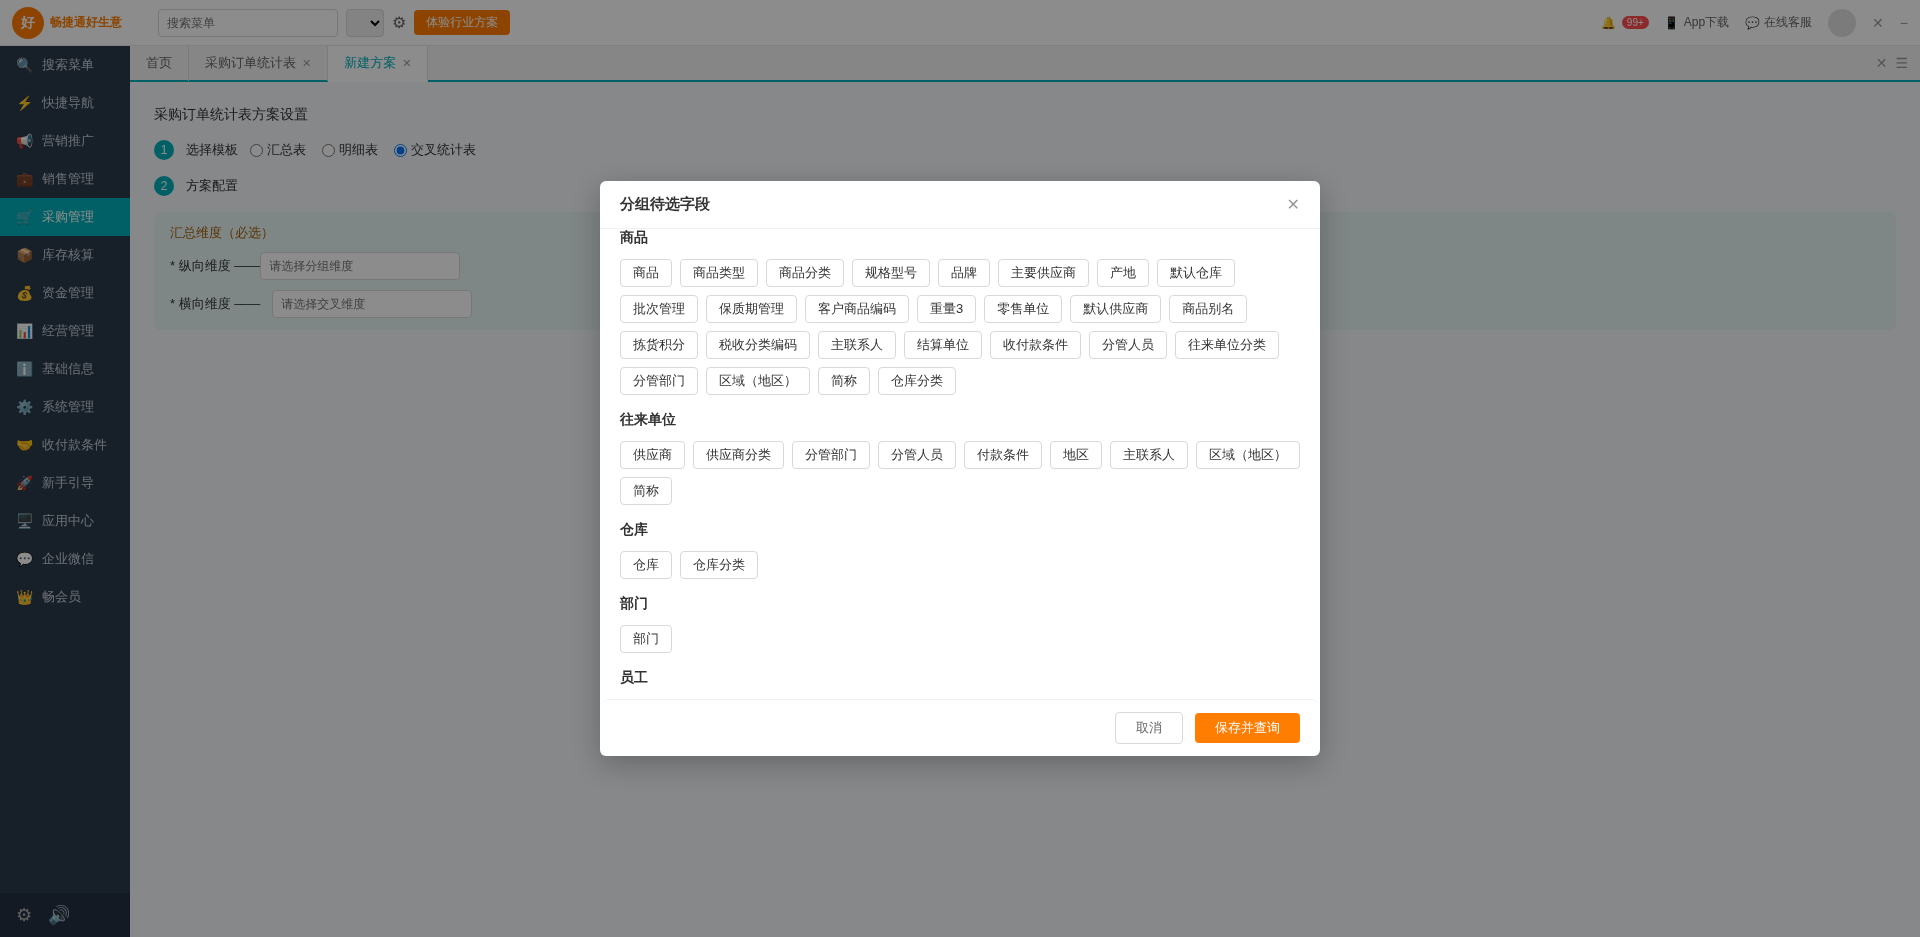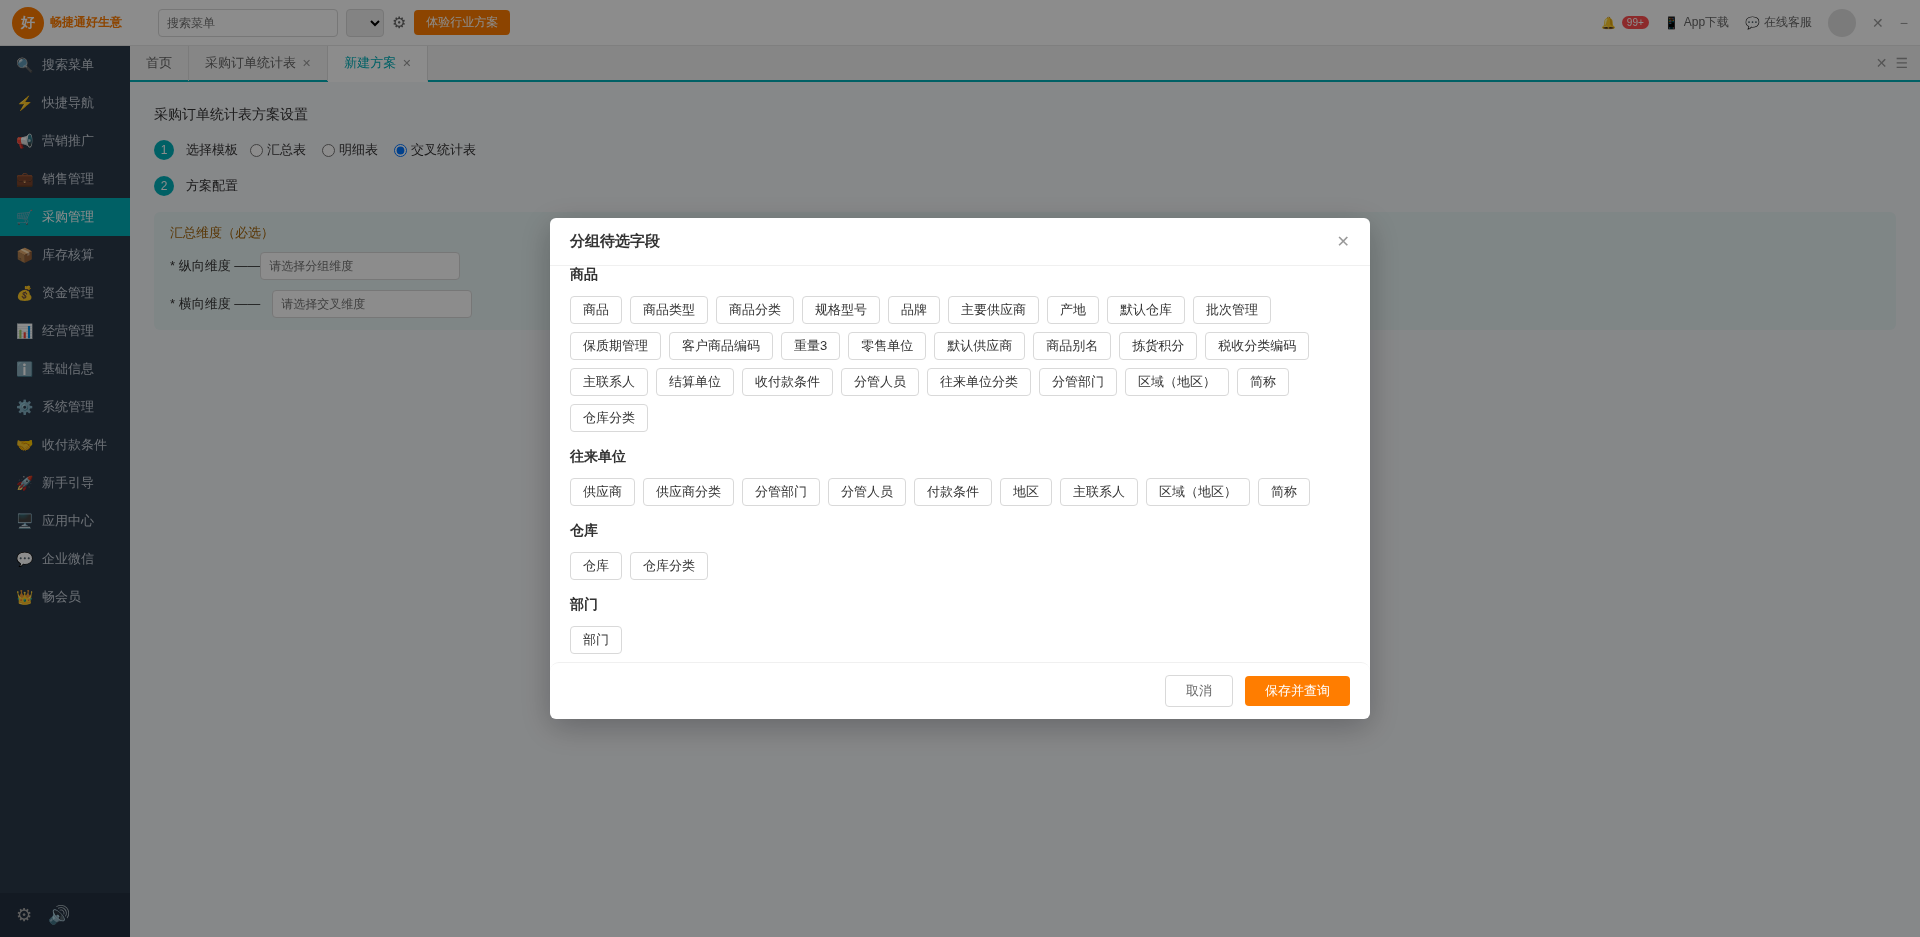--- a/index.html
+++ b/index.html
@@ -156,21 +156,21 @@
       top: 0; left: 0; right: 0; bottom: 0;
       background: rgba(0,0,0,0.45);
       z-index: 200;
       display: flex;
       align-items: center;
       justify-content: center;
     }
     .modal {
       background: white;
       border-radius: 6px;
-      width: 820px;
+      width: 720px;
       max-height: 580px;
       display: flex;
       flex-direction: column;
       box-shadow: 0 8px 32px rgba(0,0,0,0.25);
     }
     .modal-header {
       padding: 14px 20px;
       border-bottom: 1px solid #f0f0f0;
       display: flex;
       align-items: center;
@@ -486,20 +486,21 @@
       <div class="field-grid">
         <button class="field-tag">仓库</button>
         <button class="field-tag">仓库分类</button>
       </div>
 
       <div class="section-title">部门</div>
       <div class="field-grid">
         <button class="field-tag">部门</button>
       </div>
 
+      <div class="section-title">员工</div>
 
     </div>
     <div class="modal-footer">
       <button class="btn-cancel">取消</button>
       <button class="btn-confirm">保存并查询</button>
     </div>
   </div>
 </div>
 
 </body></html>

